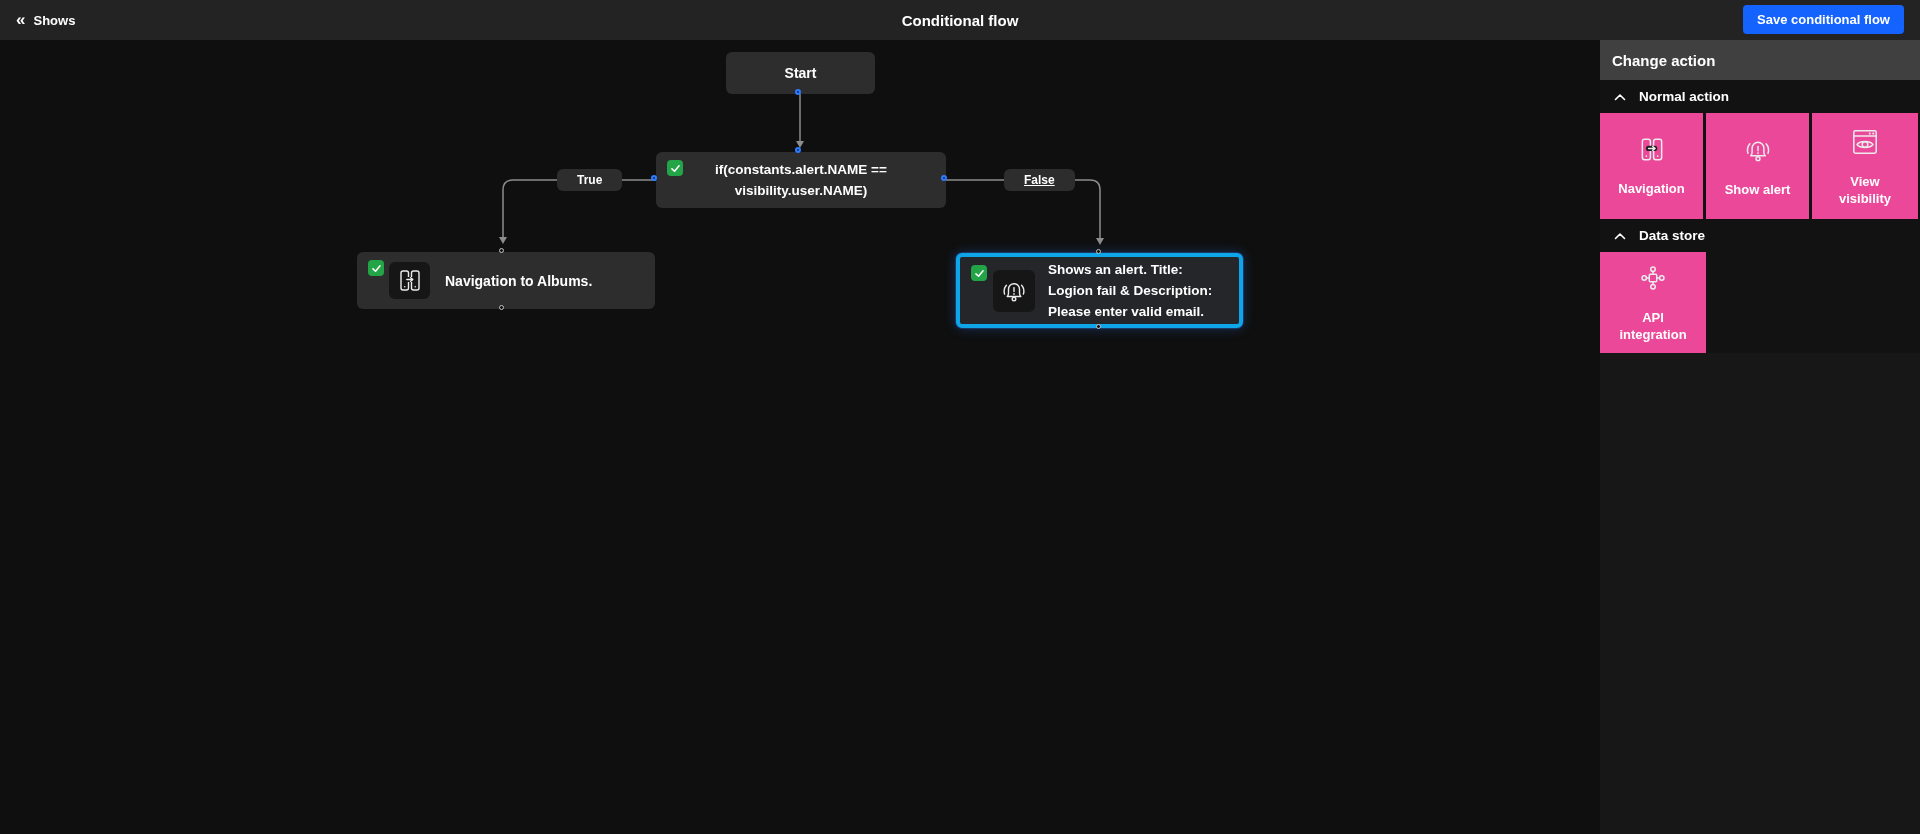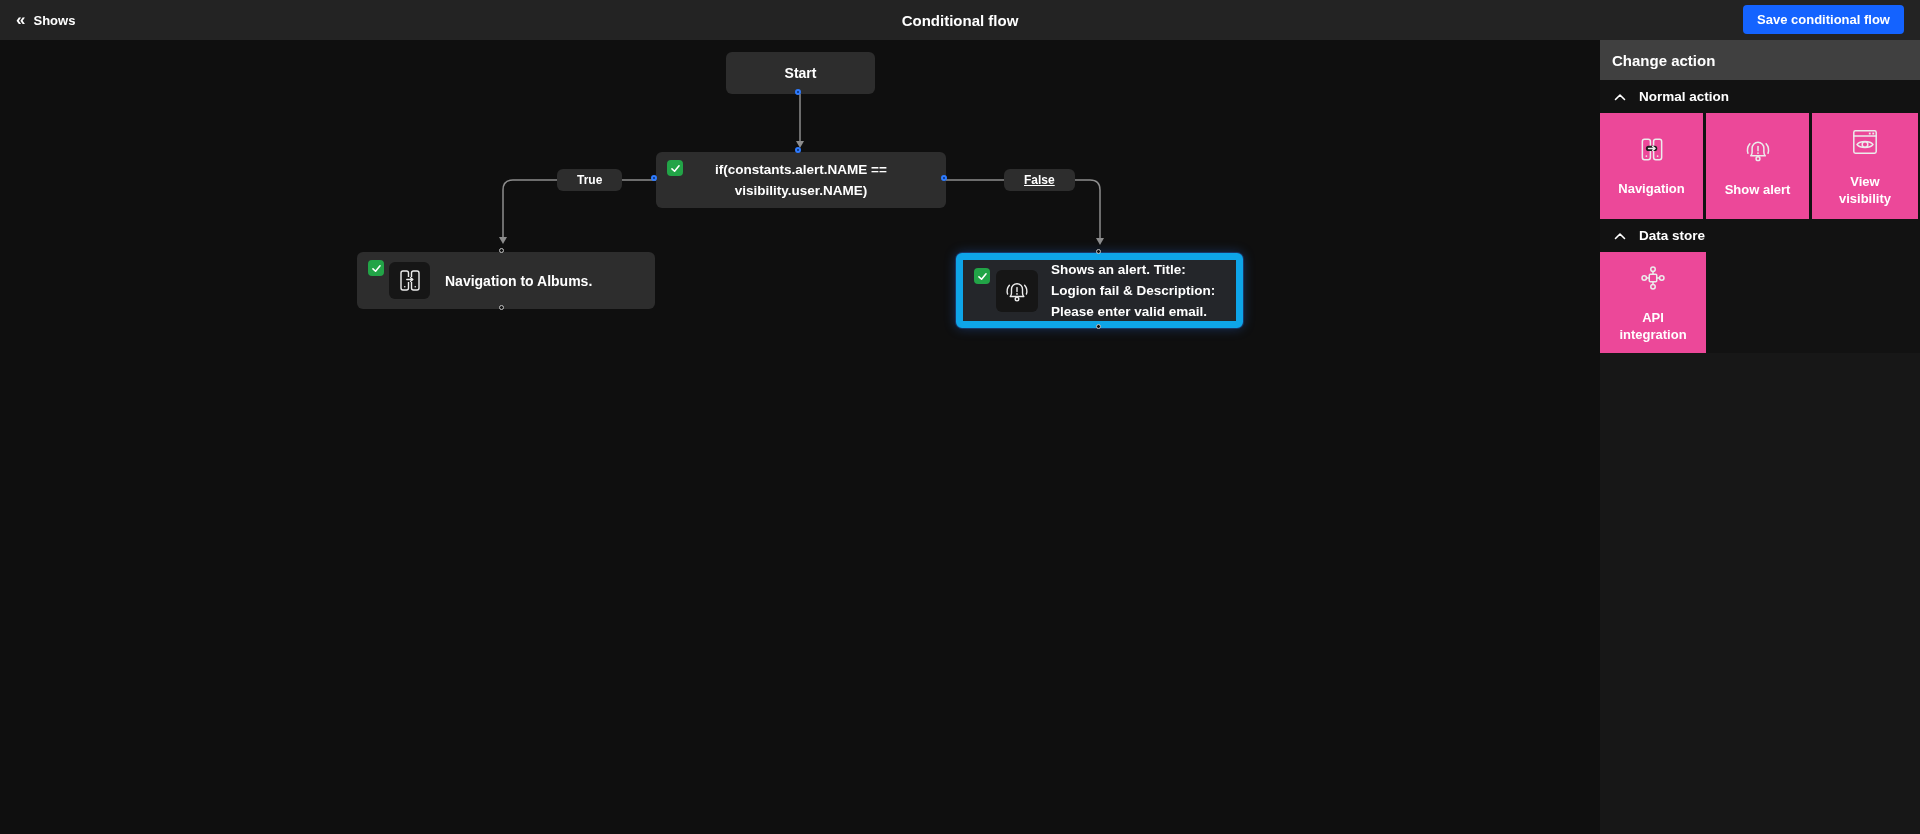--- a/index.html
+++ b/index.html
@@ -23,21 +23,21 @@
   .edges  { position:absolute; left:0; top:0; width:1600px; height:794px; }
 
   .node { position:absolute; background:#2d2d2d; border-radius:6px; color:#fff; }
   .node-start { left:726px; top:10px; width:149px; height:42px; display:flex;
                 align-items:center; justify-content:center; font-size:14px; font-weight:700; }
   .node-if { left:656px; top:110px; width:290px; height:56px; display:flex; flex-direction:column;
              align-items:center; justify-content:center; font-size:13.5px; font-weight:700;
              line-height:21px; text-align:center; }
   .node-nav { left:357px; top:210px; width:298px; height:57px; display:flex; align-items:center; }
   .node-alert { left:956px; top:211px; width:287px; height:75px; display:flex; align-items:center;
-                background:#24262a; border:7px solid #0ea5e9;
+                background:#24262a; border:4px solid #0ea5e9;
                 box-shadow:0 0 0 1px rgba(46,123,255,.25), 0 0 12px rgba(46,123,255,.35); }
   .node-label { font-size:14px; font-weight:700; }
   .alert-text { font-size:13.5px; font-weight:700; line-height:21px; }
 
   .checkbox { position:absolute; left:11px; top:8px; width:16px; height:16px; background:#22a447;
               border-radius:4px; display:flex; align-items:center; justify-content:center; cursor:pointer; }
   .iconbox { background:#161616; border-radius:6px; display:flex; align-items:center;
              justify-content:center; flex:none; }
   .iconbox-nav { width:41px; height:37px; margin-left:32px; margin-right:15px; }
   .iconbox-alert { width:42px; height:42px; margin-left:33px; margin-right:13px; }

